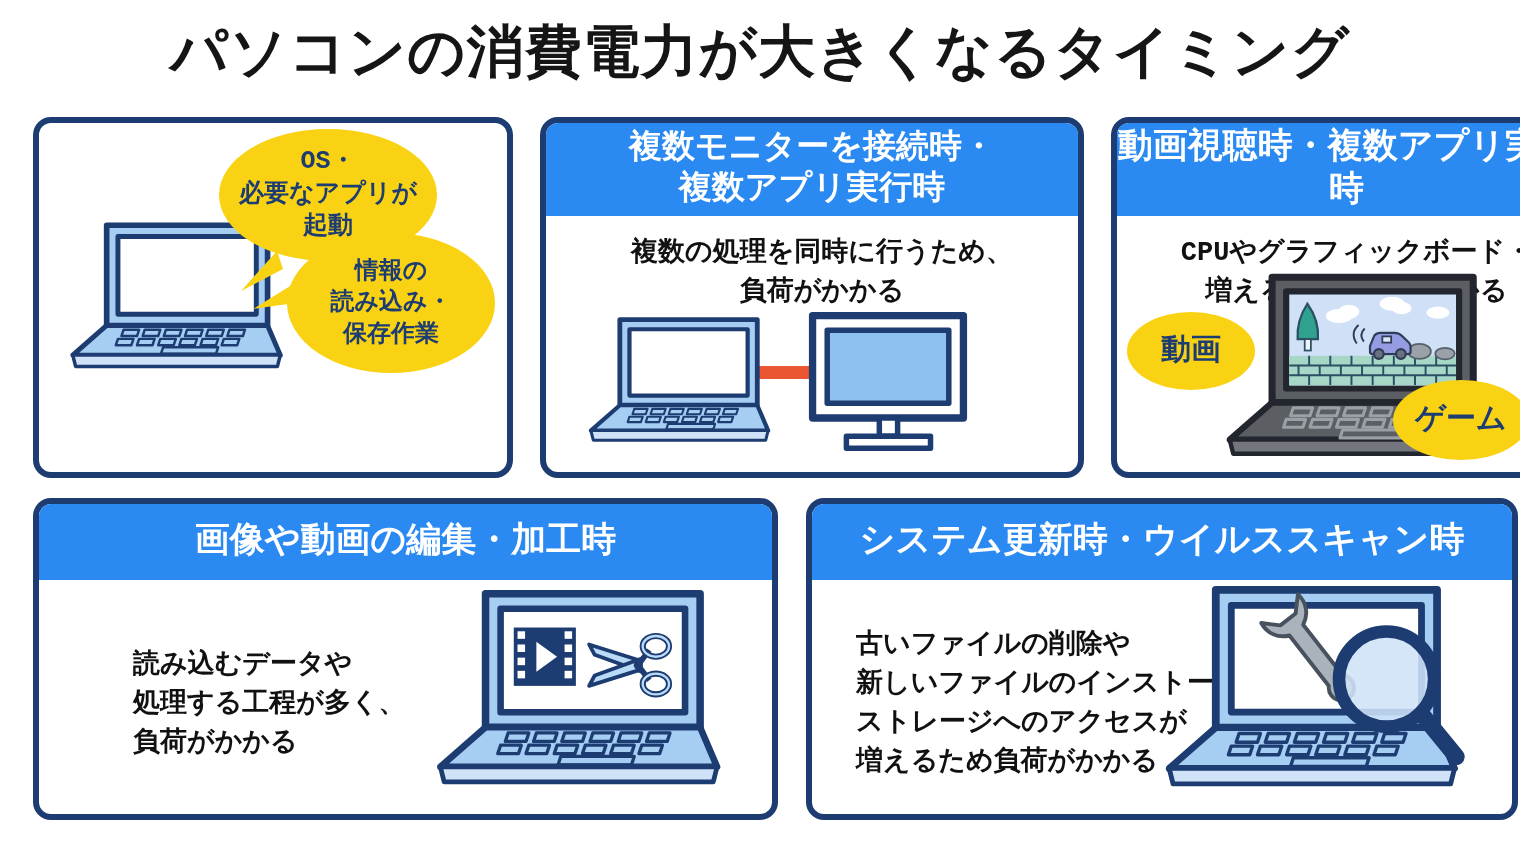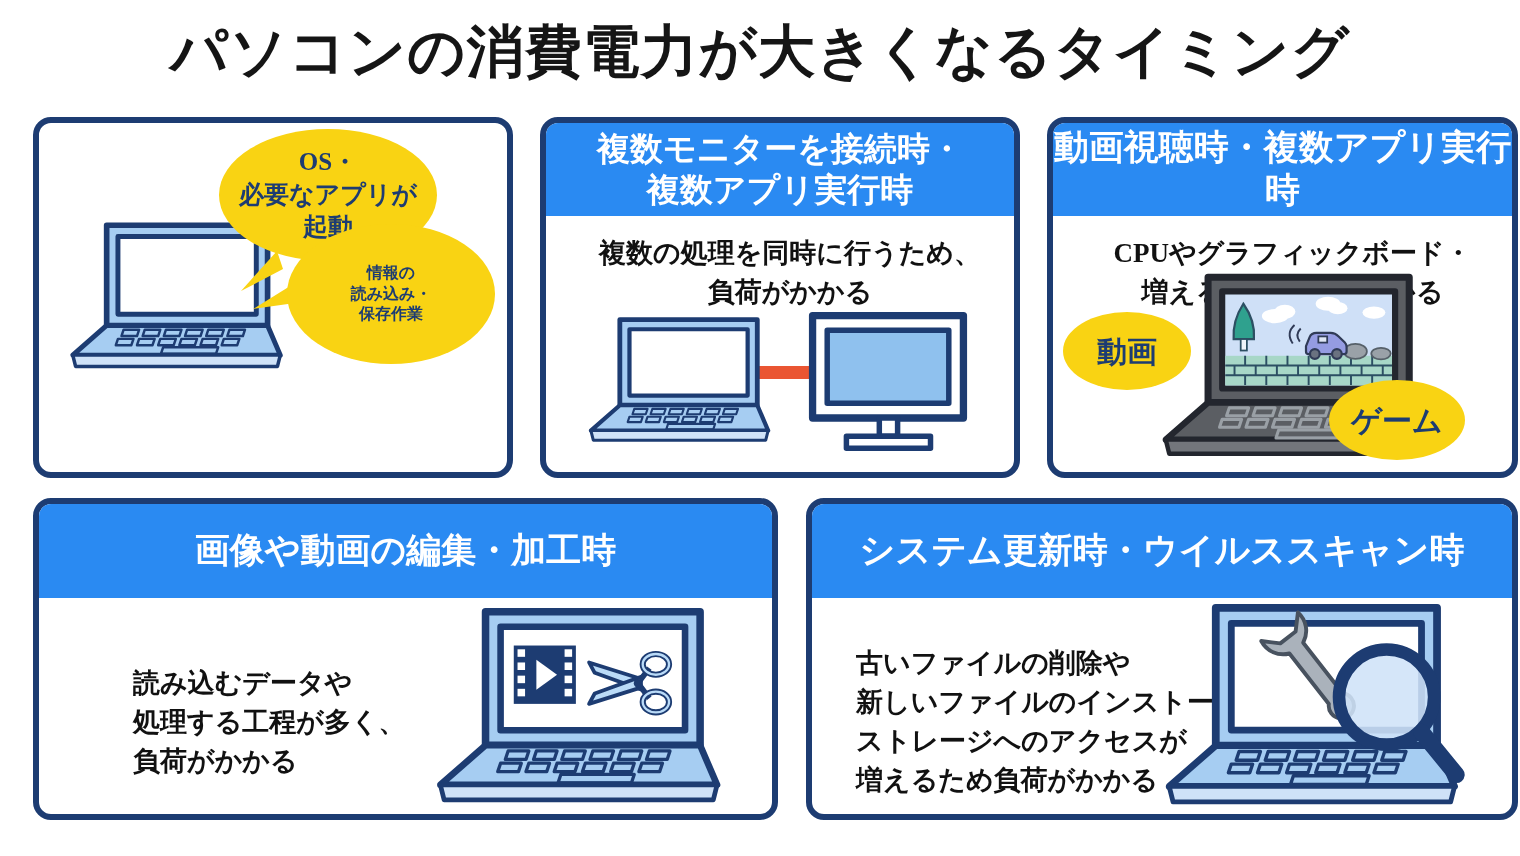--- a/index.html
+++ b/index.html
@@ -1,37 +1,37 @@
 <!DOCTYPE html>
 <html lang="ja"><head>
 <meta charset="utf-8">
 <style>
   html,body{margin:0;padding:0;background:#ffffff;}
   .canvas{
     position:relative;width:1520px;height:856px;background:#ffffff;overflow:hidden;
-    font-family:Liberation Serif, serif;
+    font-family:Liberation Mono, monospace;
   }
   .page-title{
     position:absolute;left:0;top:14px;width:100%;text-align:center;
     font-size:57px;font-weight:900;color:#151515;letter-spacing:1px;margin:0;
   }
   .row{position:absolute;left:33px;display:flex;}
   .row1{top:117px;height:361px;gap:27px;}
   .row2{top:498px;height:322px;gap:28px;}
   .card{
     box-sizing:border-box;background:#ffffff;border:6px solid #1d3c72;
     border-radius:18px;overflow:hidden;display:flex;flex-direction:column;
   }
   .card-header{
     background:#2a8af2;color:#ffffff;font-weight:800;
     display:flex;align-items:center;justify-content:center;text-align:center;
     font-size:35px;line-height:1.22;white-space:pre-line;flex:0 0 auto;
   }
   .row1 .card-header{height:93px;}
-  .row2 .card-header{height:94px;}
+  .row2 .card-header{height:76px;}
   .card-body{position:relative;flex:1 1 auto;padding-left:36px;}
   .body-text{
     position:absolute;font-weight:800;color:#111111;font-size:27px;
     line-height:1.45;white-space:pre-line;margin:10px;
   }
   .body-text.centered{left:0;width:100%;text-align:center;}
   .bubble{
     position:absolute;background:#f9d313;border-radius:50%;
     display:flex;align-items:center;justify-content:center;text-align:center;
     color:#1d3c72;font-weight:800;white-space:pre-line;line-height:1.3;
@@ -74,29 +74,29 @@
           <polygon points="38,0 2,40 44,18" fill="#f9d313"></polygon>
         </svg>
         <div class="bubble" style="left:180px;top:6px;width:218px;height:132px;font-size:25px">
           <span>OS・
 必要なアプリが
 起動</span>
         </div>
         <svg class="tail" style="left:214px;top:158px" width="44" height="36">
           <polygon points="42,2 0,28 42,22" fill="#f9d313"></polygon>
         </svg>
-        <div class="bubble" style="left:248px;top:101px;width:208px;height:140px;font-size:16px">
+        <div class="bubble" style="left:248px;top:110px;width:208px;height:140px;font-size:24px">
           <span>情報の
 読み込み・
 保存作業</span>
         </div>
       </div>
     </section>
 
-    <section class="card" style="width:480px">
+    <section class="card" style="width:544px">
       <header class="card-header" style="font-size:33px">
         <span>複数モニターを接続時・
 複数アプリ実行時</span>
       </header>
       <div class="card-body">
         <p class="body-text centered" style="top:8px">複数の処理を同時に行うため、
 負荷がかかる</p>
         <div class="cable" style="left:205px;top:150px;width:66px;height:13px"></div>
         <svg class="illus" style="left:28px;top:100px" width="205" viewBox="0 0 340 220">
           <use href="#laptop-chassis" style="--frame:#a6cdf2;--screen:#ffffff;--line:#1d3c72;--lip:#cfe2f8;--keyline:#1d3c72"></use>

